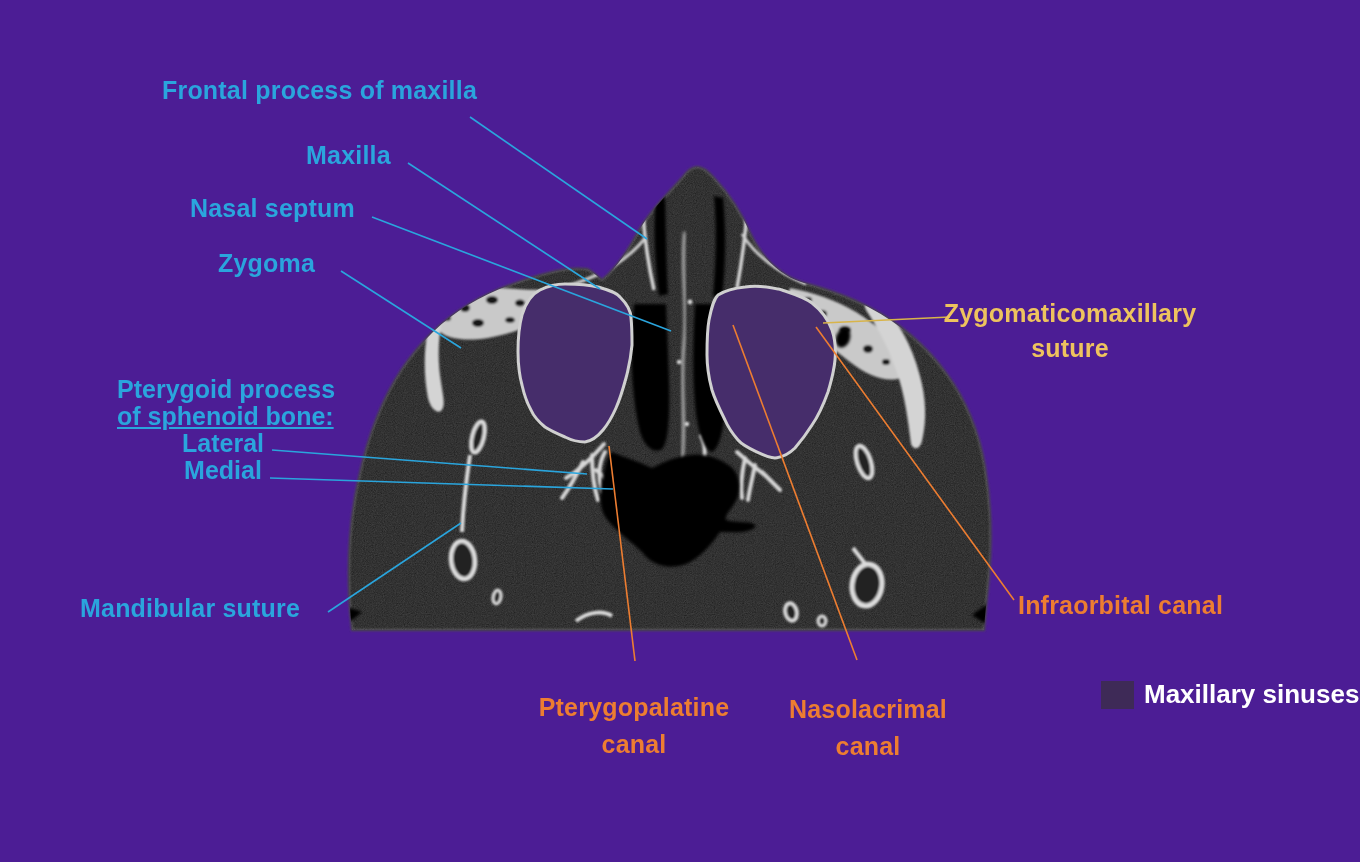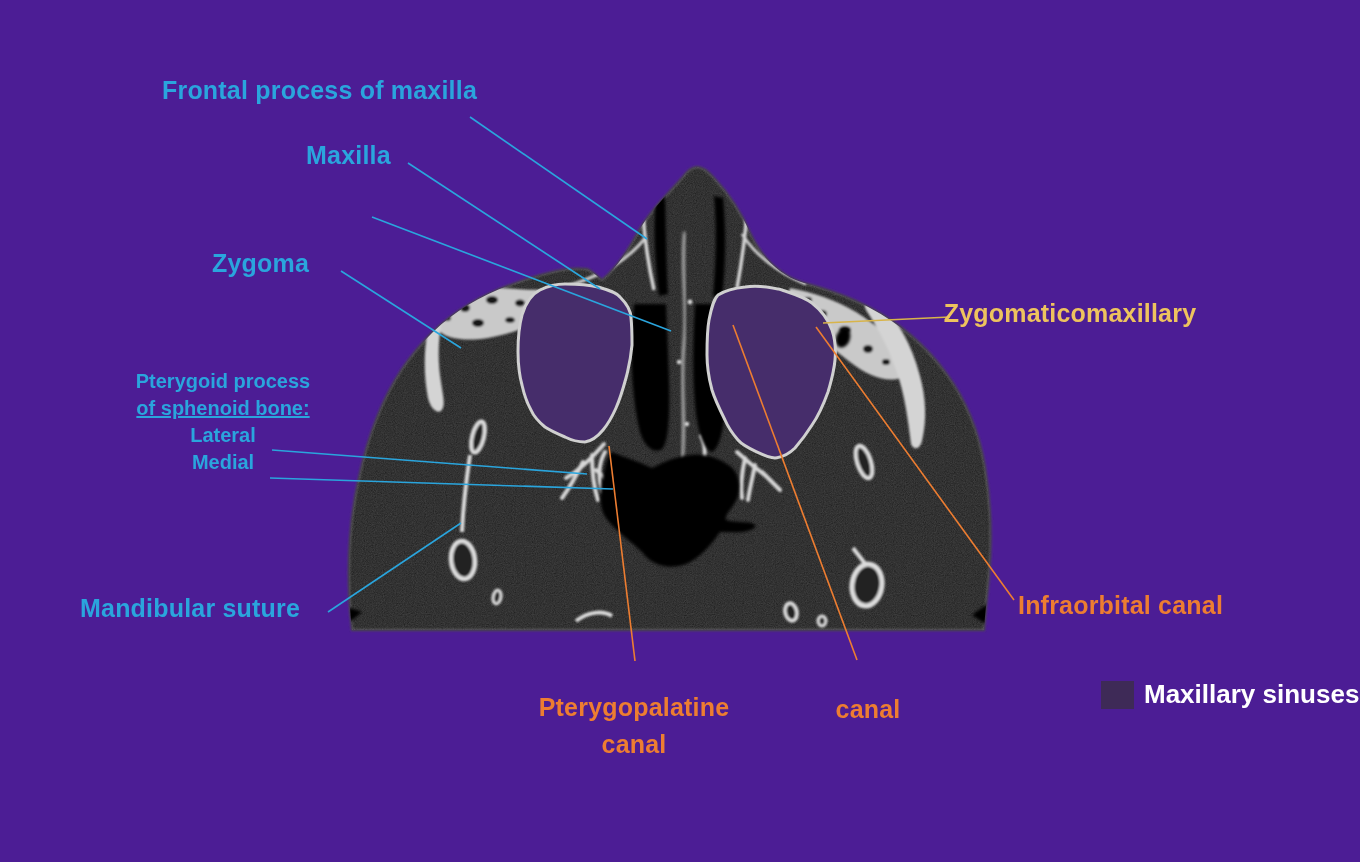--- a/index.html
+++ b/index.html
@@ -11,22 +11,22 @@
   .lbl{
     position:absolute;white-space:nowrap;font-weight:700;font-size:25px;
     letter-spacing:.2px;line-height:1.15;
   }
   .blue{color:#2aa5dd;}
   .orange{color:#ed7d31;}
   .yellow{color:#eec35e;}
   .centered{transform:translateX(-50%);text-align:center;margin-top:27px;}
   .two-line{line-height:35px;}
   .pterygoid-block{
-    position:absolute;left:117px;top:368px;width:212px;text-align:center;
-    font-weight:700;font-size:20px;line-height:27px;color:#2aa5dd;white-space:nowrap;
+    position:absolute;left:117px;top:376px;width:212px;text-align:center;
+    font-weight:700;font-size:25px;line-height:27px;color:#2aa5dd;white-space:nowrap;
   }
   .underline{text-decoration:underline;}
   .canal-label{line-height:37px;}
   .legend{position:absolute;left:1060px;top:679px;display:flex;align-items:center;margin-left:41px;}
   .legend .swatch{width:33px;height:28px;background:#3e2a57;display:inline-block;}
   .legend .legend-text{margin-left:10px;font-size:26px;font-weight:700;color:#fff;white-space:nowrap;}
 </style>
 </head>
 <body>
 
@@ -183,43 +183,46 @@
       <line x1="328" y1="612" x2="461" y2="523" stroke="#2aa5dd"></line>
       <line x1="823" y1="323" x2="950" y2="317" stroke="#d8b44a"></line>
       <line x1="609" y1="446" x2="635" y2="661" stroke="#ed7d31"></line>
       <line x1="733" y1="325" x2="857" y2="660" stroke="#ed7d31"></line>
       <line x1="816" y1="327" x2="1014" y2="600" stroke="#ed7d31"></line>
     </g>
   </svg>
 
   <div class="lbl blue" style="left:162px;top:76px">Frontal process of maxilla</div>
   <div class="lbl blue" style="left:306px;top:141px">Maxilla</div>
-  <div class="lbl blue" style="left:212px;top:249px">Zygoma</div>
+  <div class="lbl blue" style="left:190px;top:194px">Nasal septum</div>
+  <div class="lbl blue" style="left:218px;top:249px">Zygoma</div>
 
   <div class="pterygoid-block">
     <div>Pterygoid process</div>
     <div class="underline">of sphenoid bone:</div>
     <div>Lateral</div>
     <div>Medial</div>
   </div>
 
   <div class="lbl blue" style="left:80px;top:594px">Mandibular suture</div>
 
   <div class="lbl yellow centered two-line" style="left:1070px;top:269px">
     <div>Zygomaticomaxillary</div>
+    <div>suture</div>
   </div>
 
   <div class="lbl orange" style="left:1018px;top:591px">Infraorbital canal</div>
 
   <div class="lbl orange centered canal-label" style="left:634px;top:662px">
     <div>Pterygopalatine</div>
     <div>canal</div>
   </div>
 
   <div class="lbl orange centered canal-label" style="left:868px;top:664px">
+    <div>Nasolacrimal</div>
     <div>canal</div>
   </div>
 
   <div class="legend">
     <span class="swatch"></span>
     <span class="legend-text">Maxillary sinuses</span>
   </div>
 
 </div>
 

